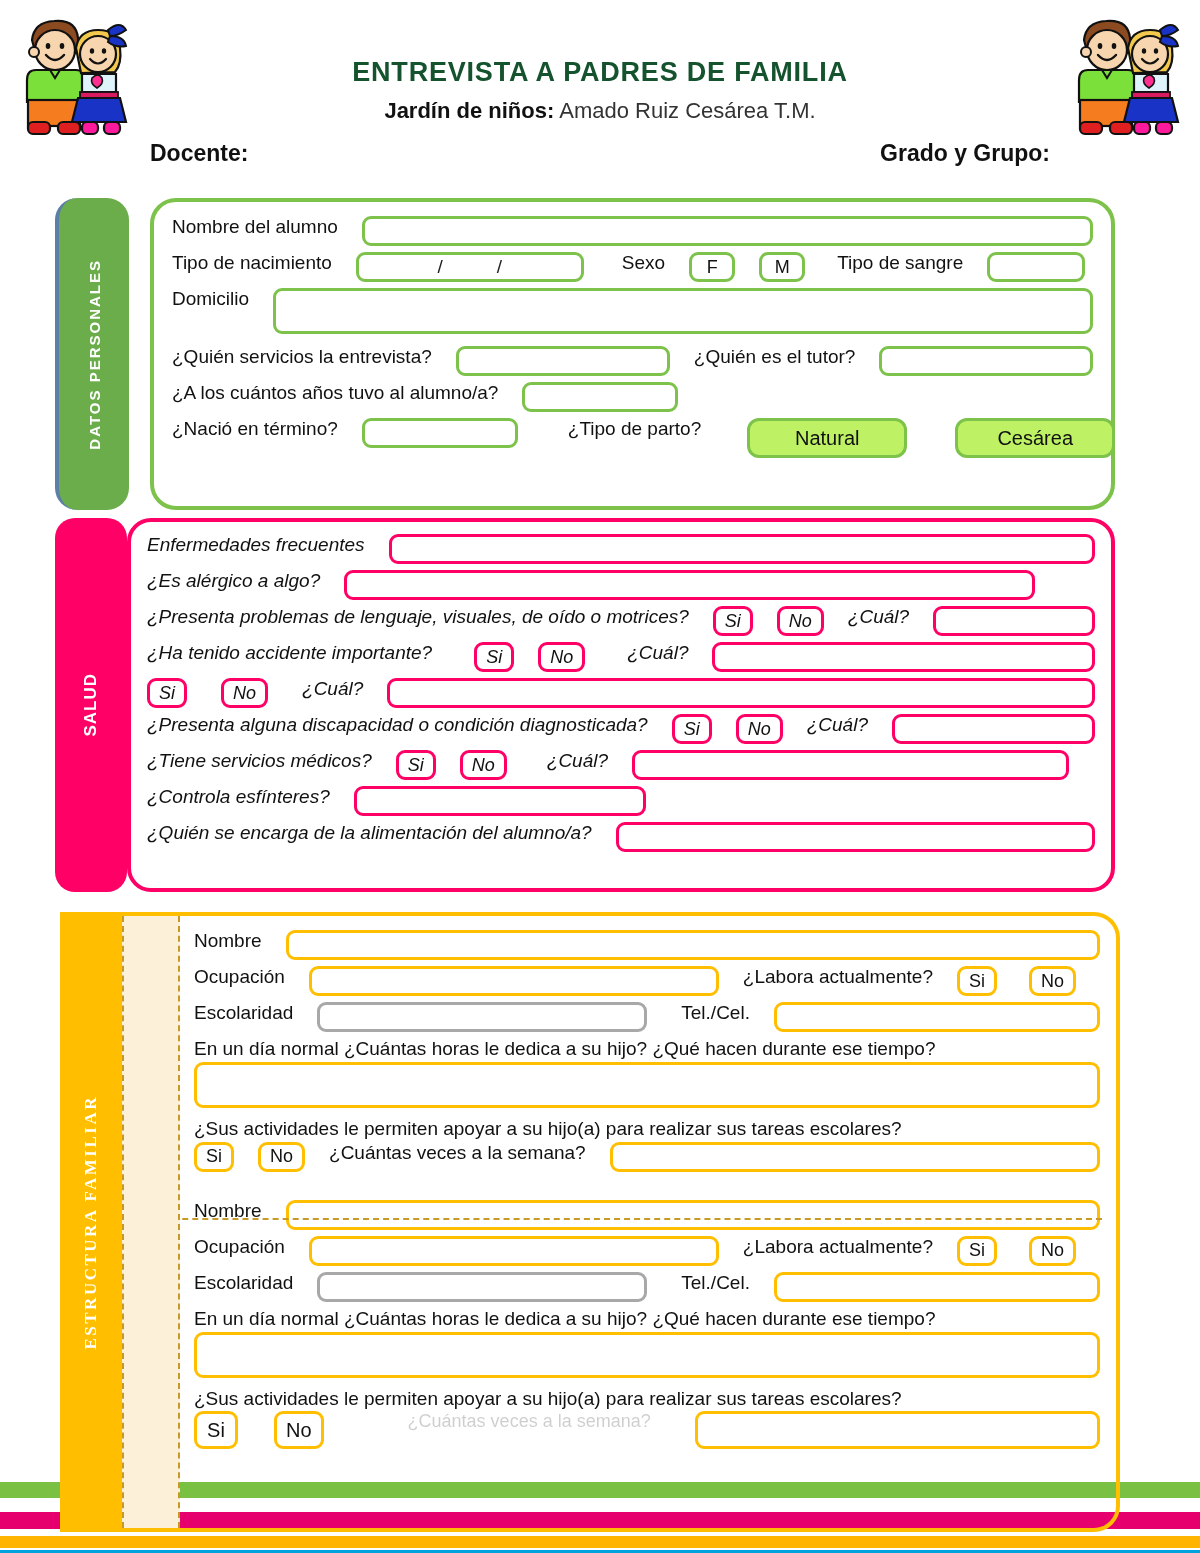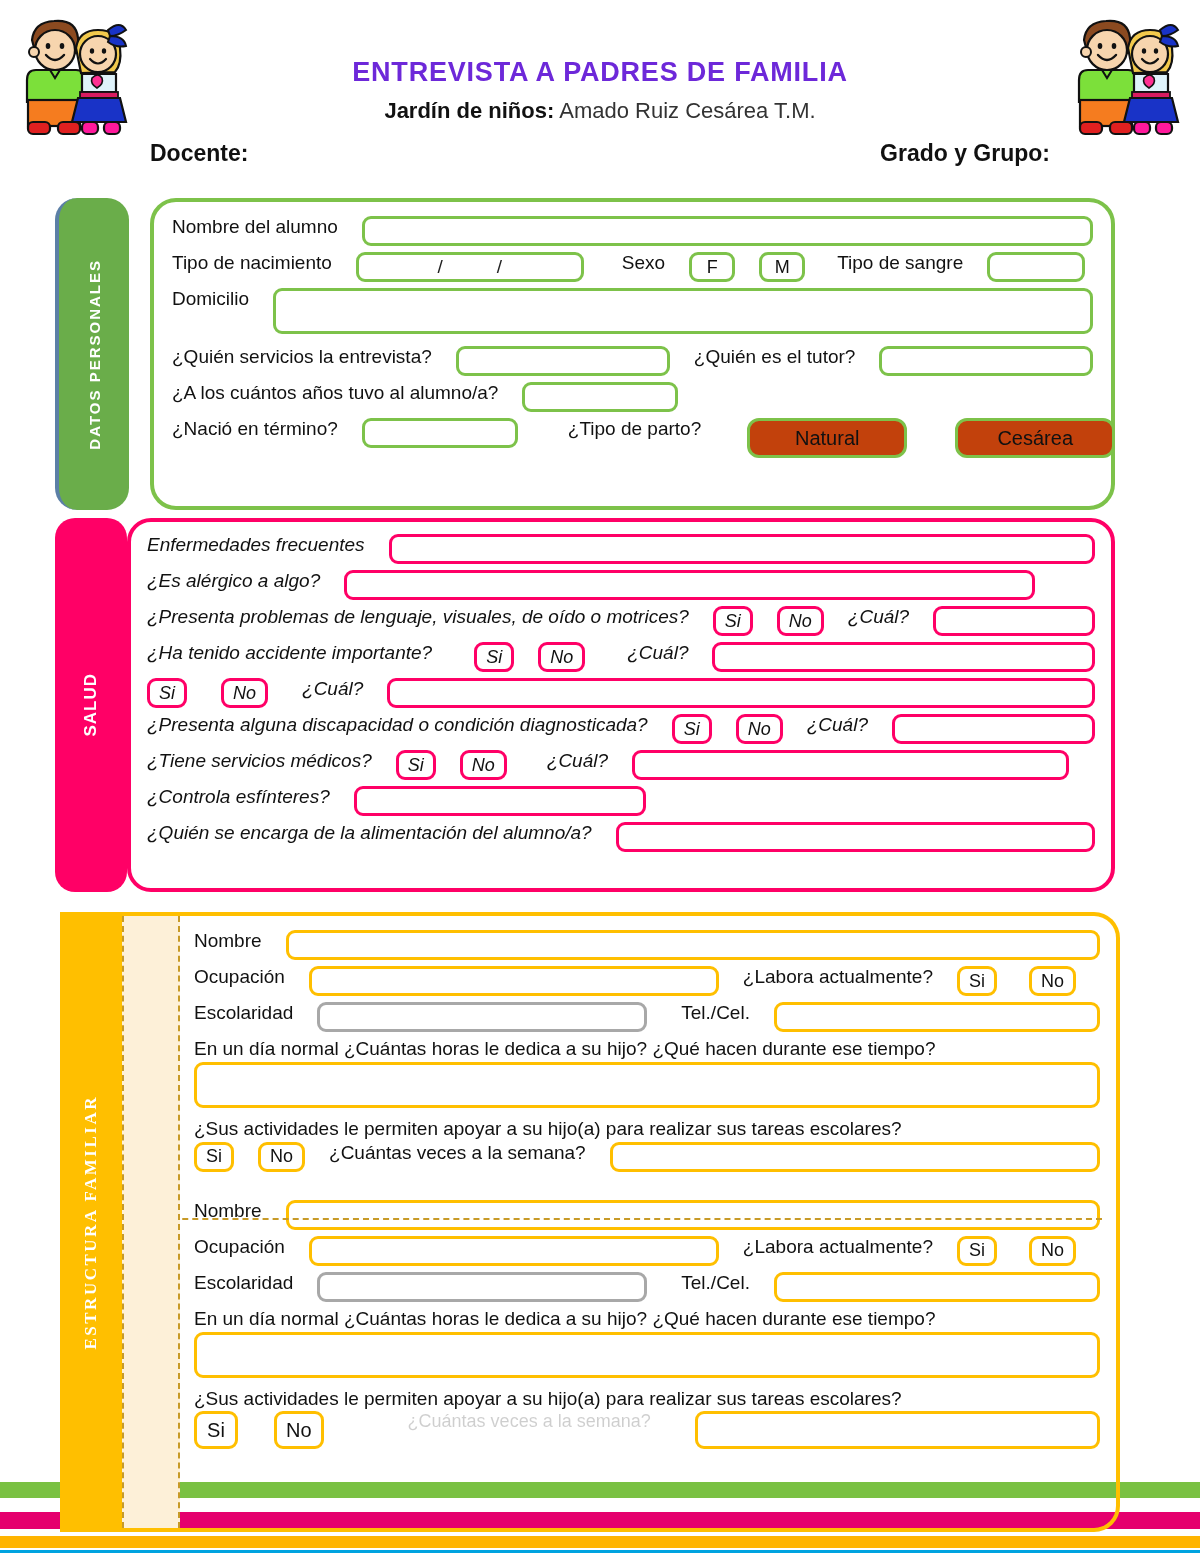--- a/index.html
+++ b/index.html
@@ -15,21 +15,21 @@
 
   
   .clipart{position:absolute;top:4px;width:140px;height:140px;}
   .clipart.left{left:4px;}
   .clipart.right{right:4px;}
 
   
   .header{position:absolute;left:150px;top:58px;width:900px;text-align:center;}
   .title{
     font-weight:bold;font-size:27px;letter-spacing:.8px;
-    color:#6d28d9;line-height:1.1;
+    color:#14532d;line-height:1.1;
   }
   .subtitle{margin-top:10px;font-size:22px;line-height:1.2;}
   .subtitle b{font-weight:bold;}
   .subtitle span{font-weight:normal;color:#333;}
   .docrow{
     position:absolute;left:150px;top:140px;width:900px;
     display:flex;justify-content:space-between;align-items:flex-start;
     font-size:23px;font-weight:bold;
   }
 
@@ -125,21 +125,21 @@
   .gray{border:3px solid #a8a8a8;}
   .tall{height:46px;}
   .box{
     box-sizing:border-box;height:30px;min-width:38px;padding:0 9px;
     border-radius:9px;display:flex;align-items:center;justify-content:center;
     font-size:18px;background:#fff;flex:0 0 auto;
   }
   .bigbox{
     box-sizing:border-box;height:40px;min-width:150px;padding:0 14px;
     border-radius:12px;display:flex;align-items:center;justify-content:center;
-    font-size:20px;background:#c2410c;flex:0 0 auto;
+    font-size:20px;background:#bef264;flex:0 0 auto;
   }
   .datefld{
     display:flex;align-items:center;justify-content:center;gap:54px;
     font-size:19px;color:#222;
   }
 
   
   .stripes{position:absolute;left:0;right:0;bottom:0;height:93px;z-index:0;}
   .stripe{position:absolute;left:0;right:0;}
   .s-green{top:22px;height:16px;background:#7ac143;}

